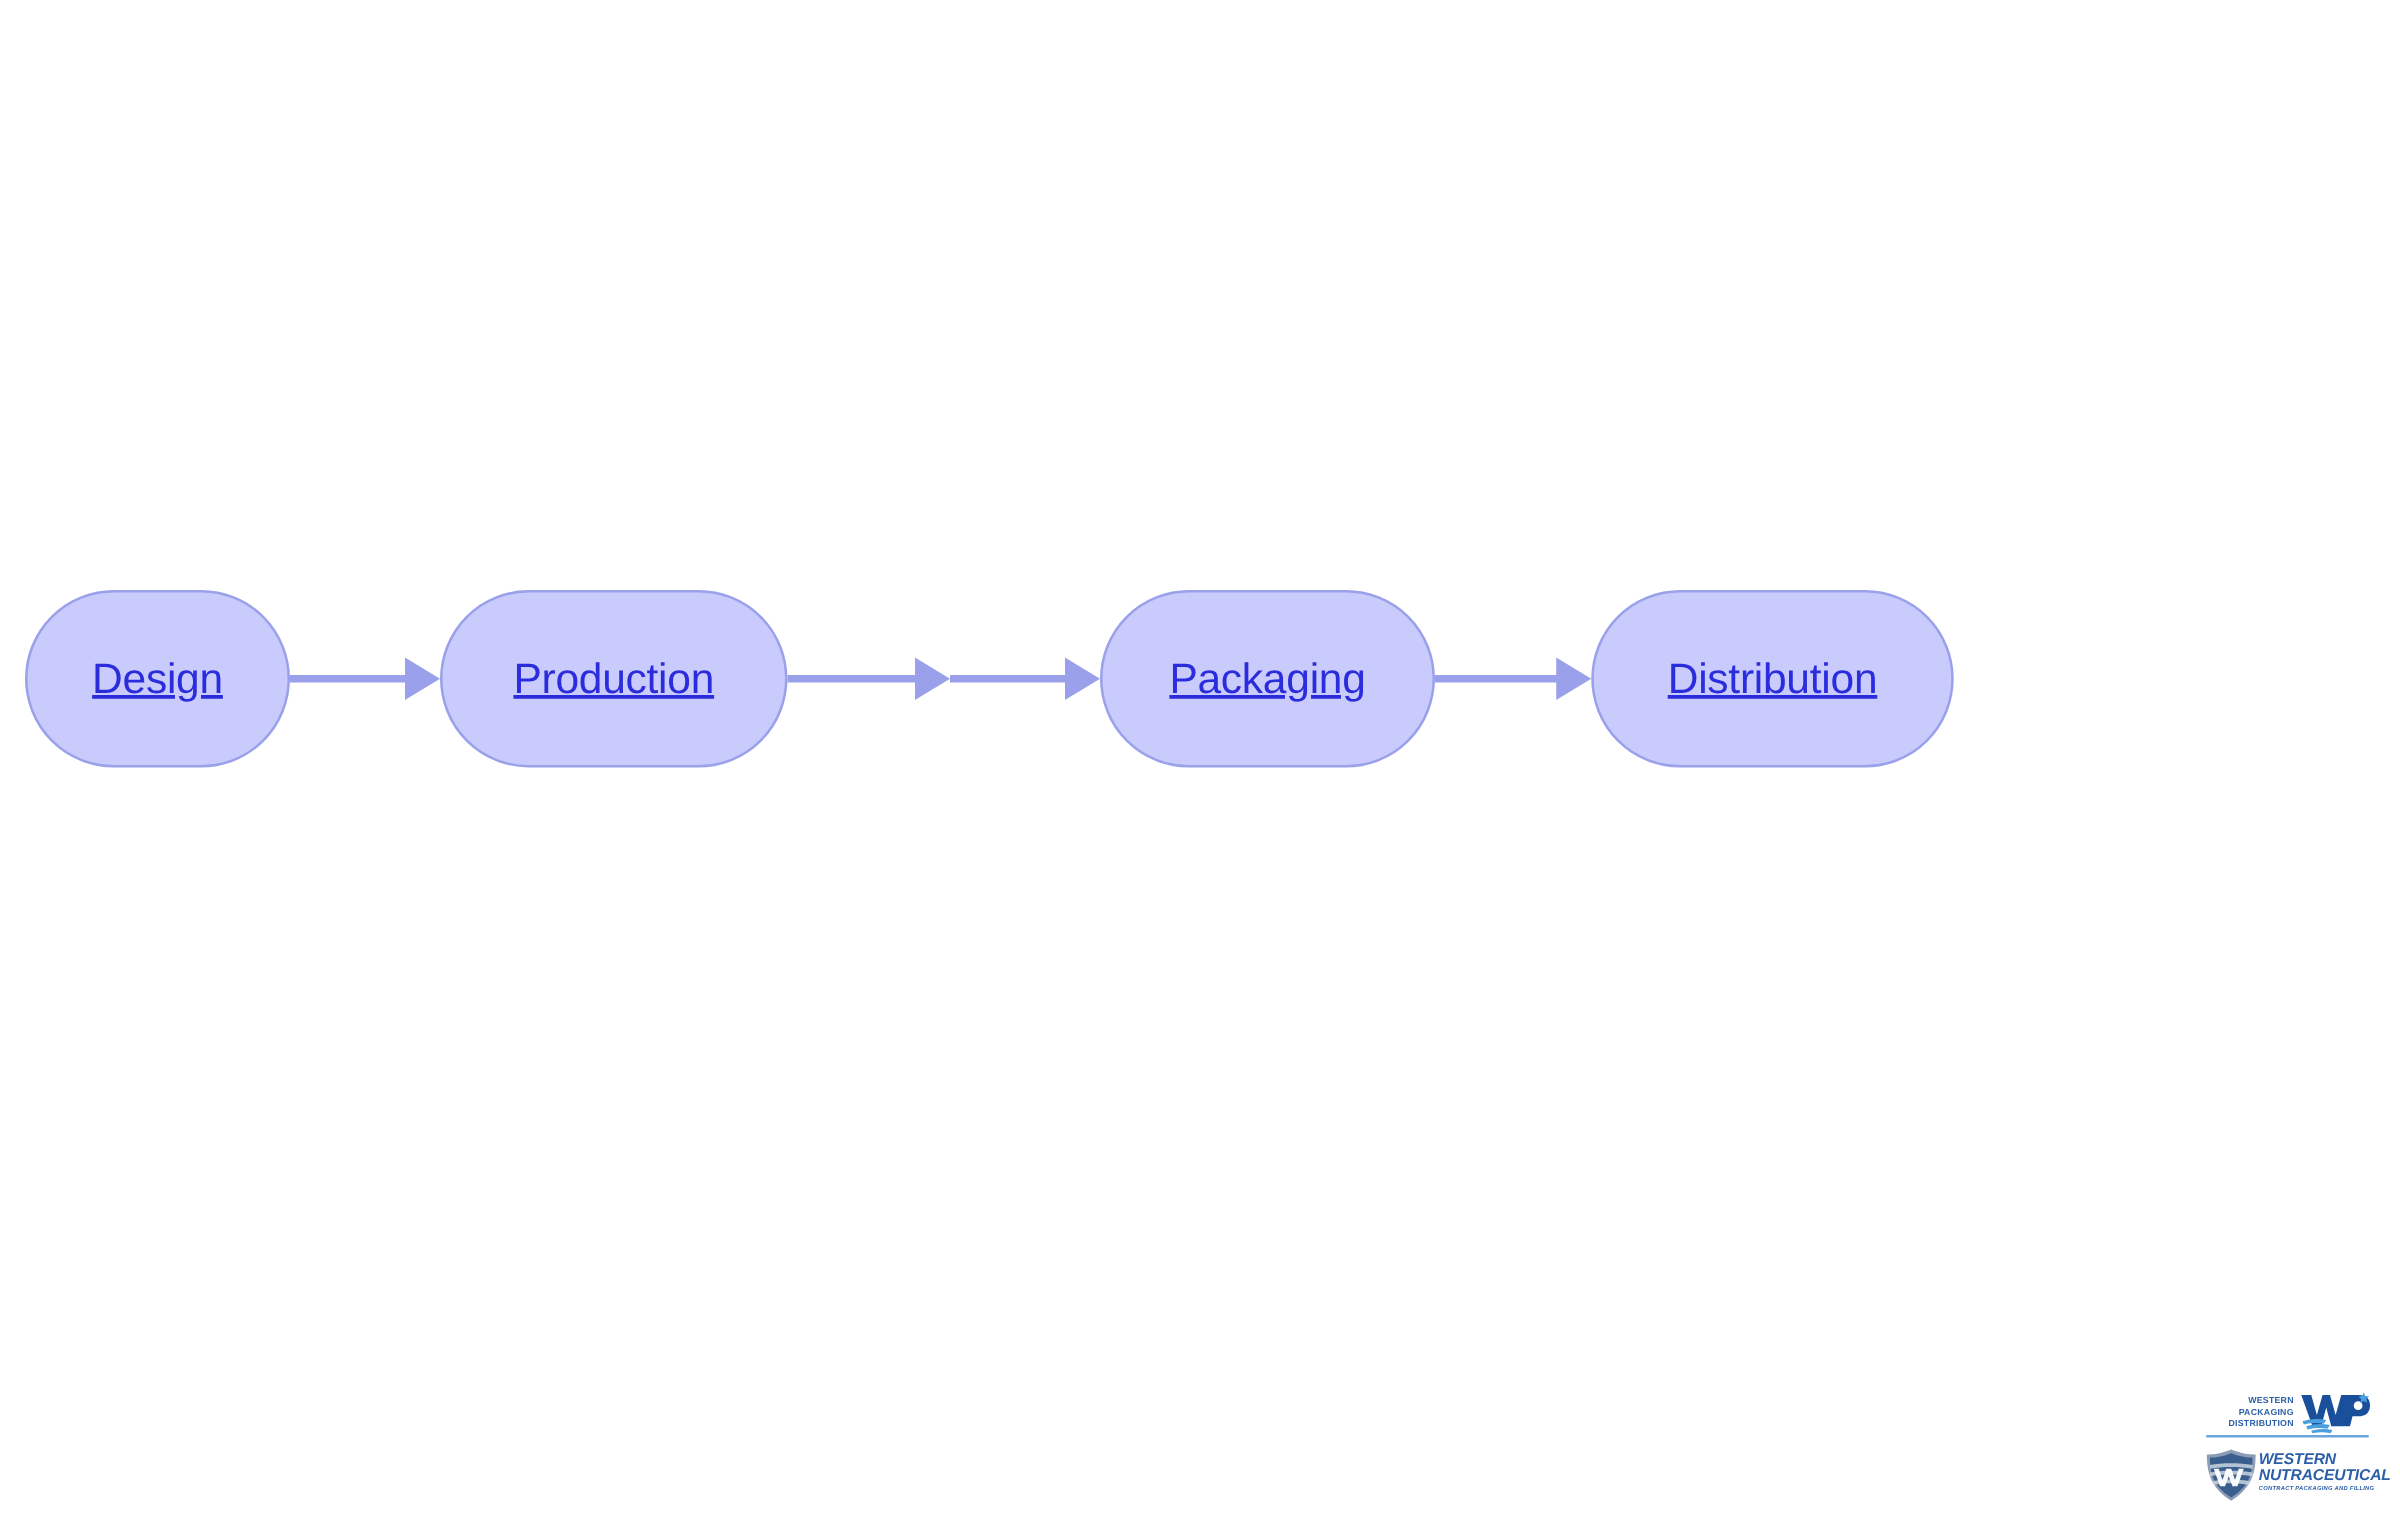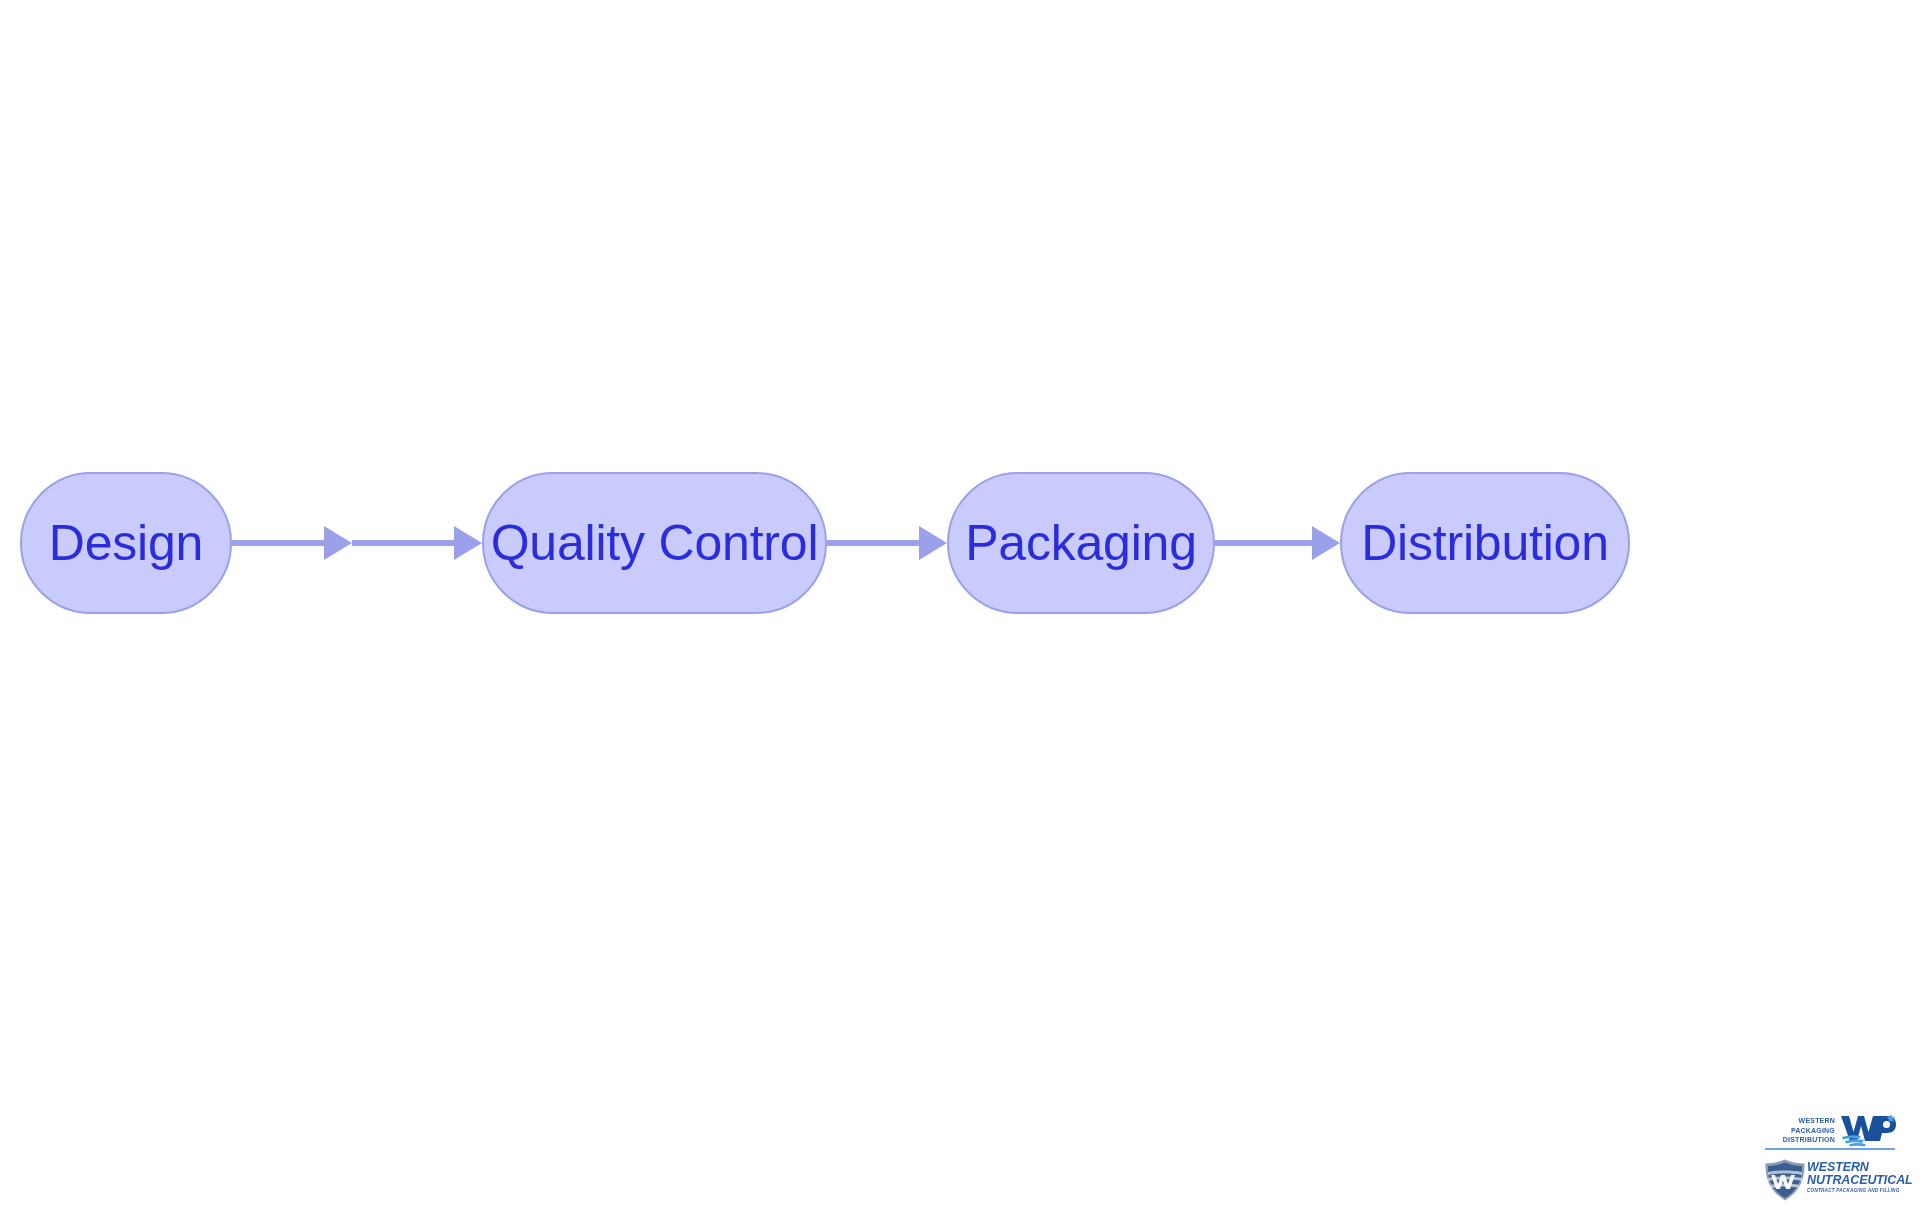--- a/index.html
+++ b/index.html
@@ -46,26 +46,27 @@
     border: 2.5px solid #9aa0ea;
     display: flex;
     align-items: center;
     justify-content: center;
     flex: 0 0 auto;
     position: relative;
   }
 
   .node-label {
     color: #2b2ddd;
-    font-size: 50px;
+    font-size: 34px;
     font-weight: 400;
     letter-spacing: -0.2px;
     line-height: 1;
     white-space: nowrap;
     padding: 0 6px;
+    text-decoration: underline;
   }
 
   
   .connector {
     flex: 0 0 auto;
     height: 142px;
     display: flex;
     align-items: center;
     justify-content: flex-start;
     position: relative;
@@ -189,29 +190,29 @@
 
     <div class="node node-0">
       <span class="node-label">Design</span>
     </div>
 
     <div class="connector conn-0">
       <div class="conn-line"></div>
       <div class="conn-head"></div>
     </div>
 
+    <div class="node node-1">
+      <span class="node-label">Production</span>
+    </div>
 
     <div class="connector conn-1">
       <div class="conn-line"></div>
       <div class="conn-head"></div>
     </div>
 
-    <div class="node node-2">
-      <span class="node-label">Quality Control</span>
-    </div>
 
     <div class="connector conn-2">
       <div class="conn-line"></div>
       <div class="conn-head"></div>
     </div>
 
     <div class="node node-3">
       <span class="node-label">Packaging</span>
     </div>
 

